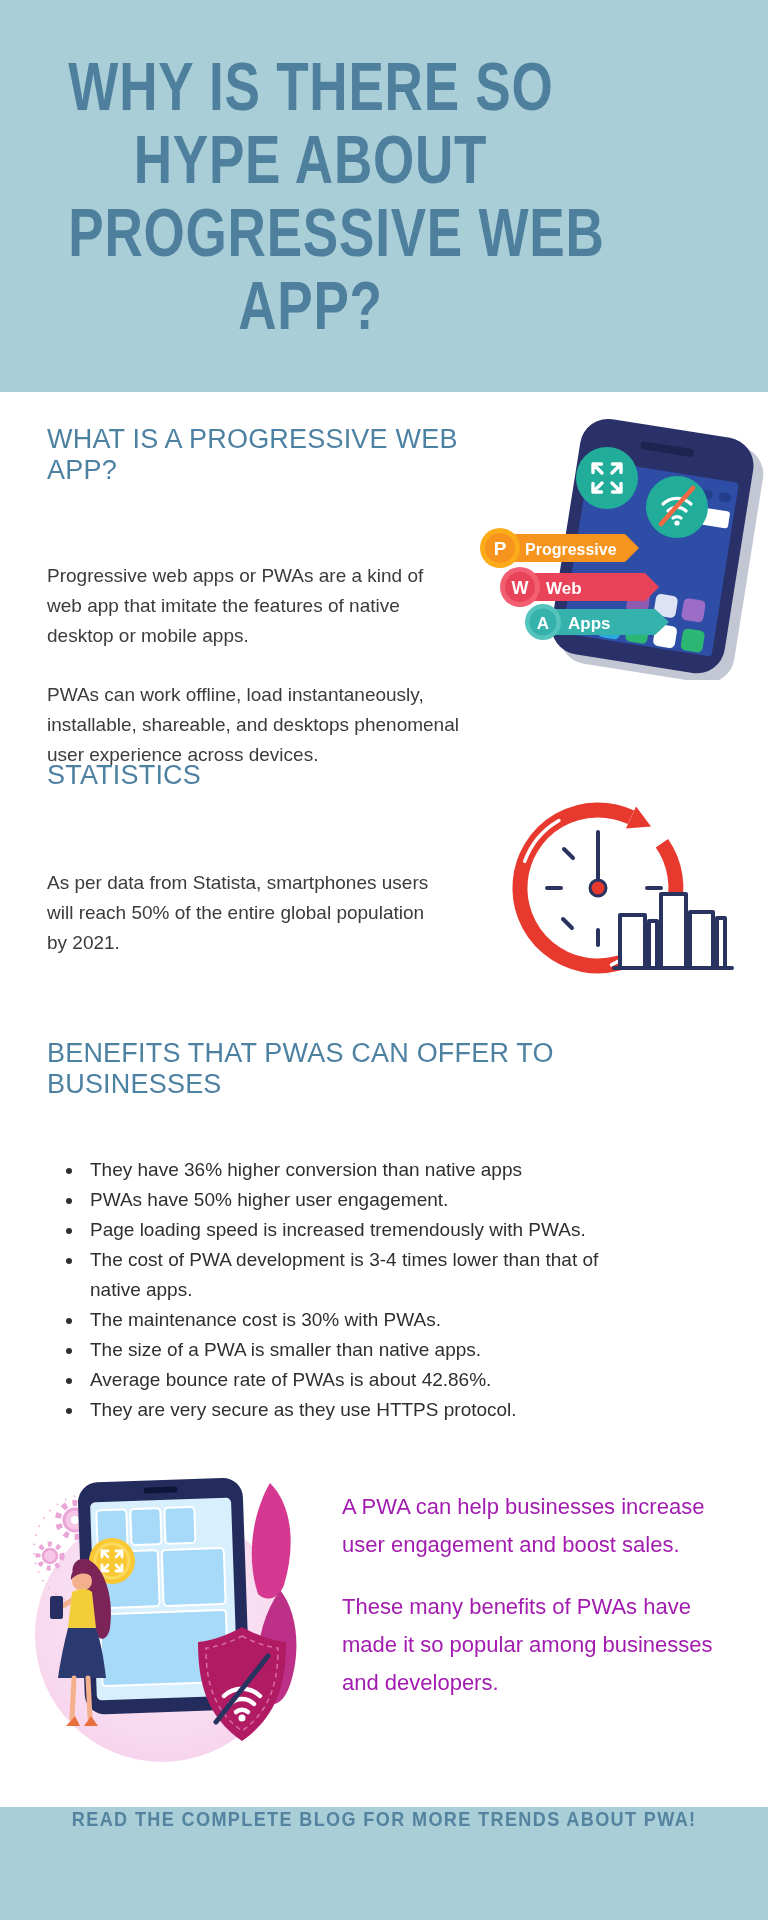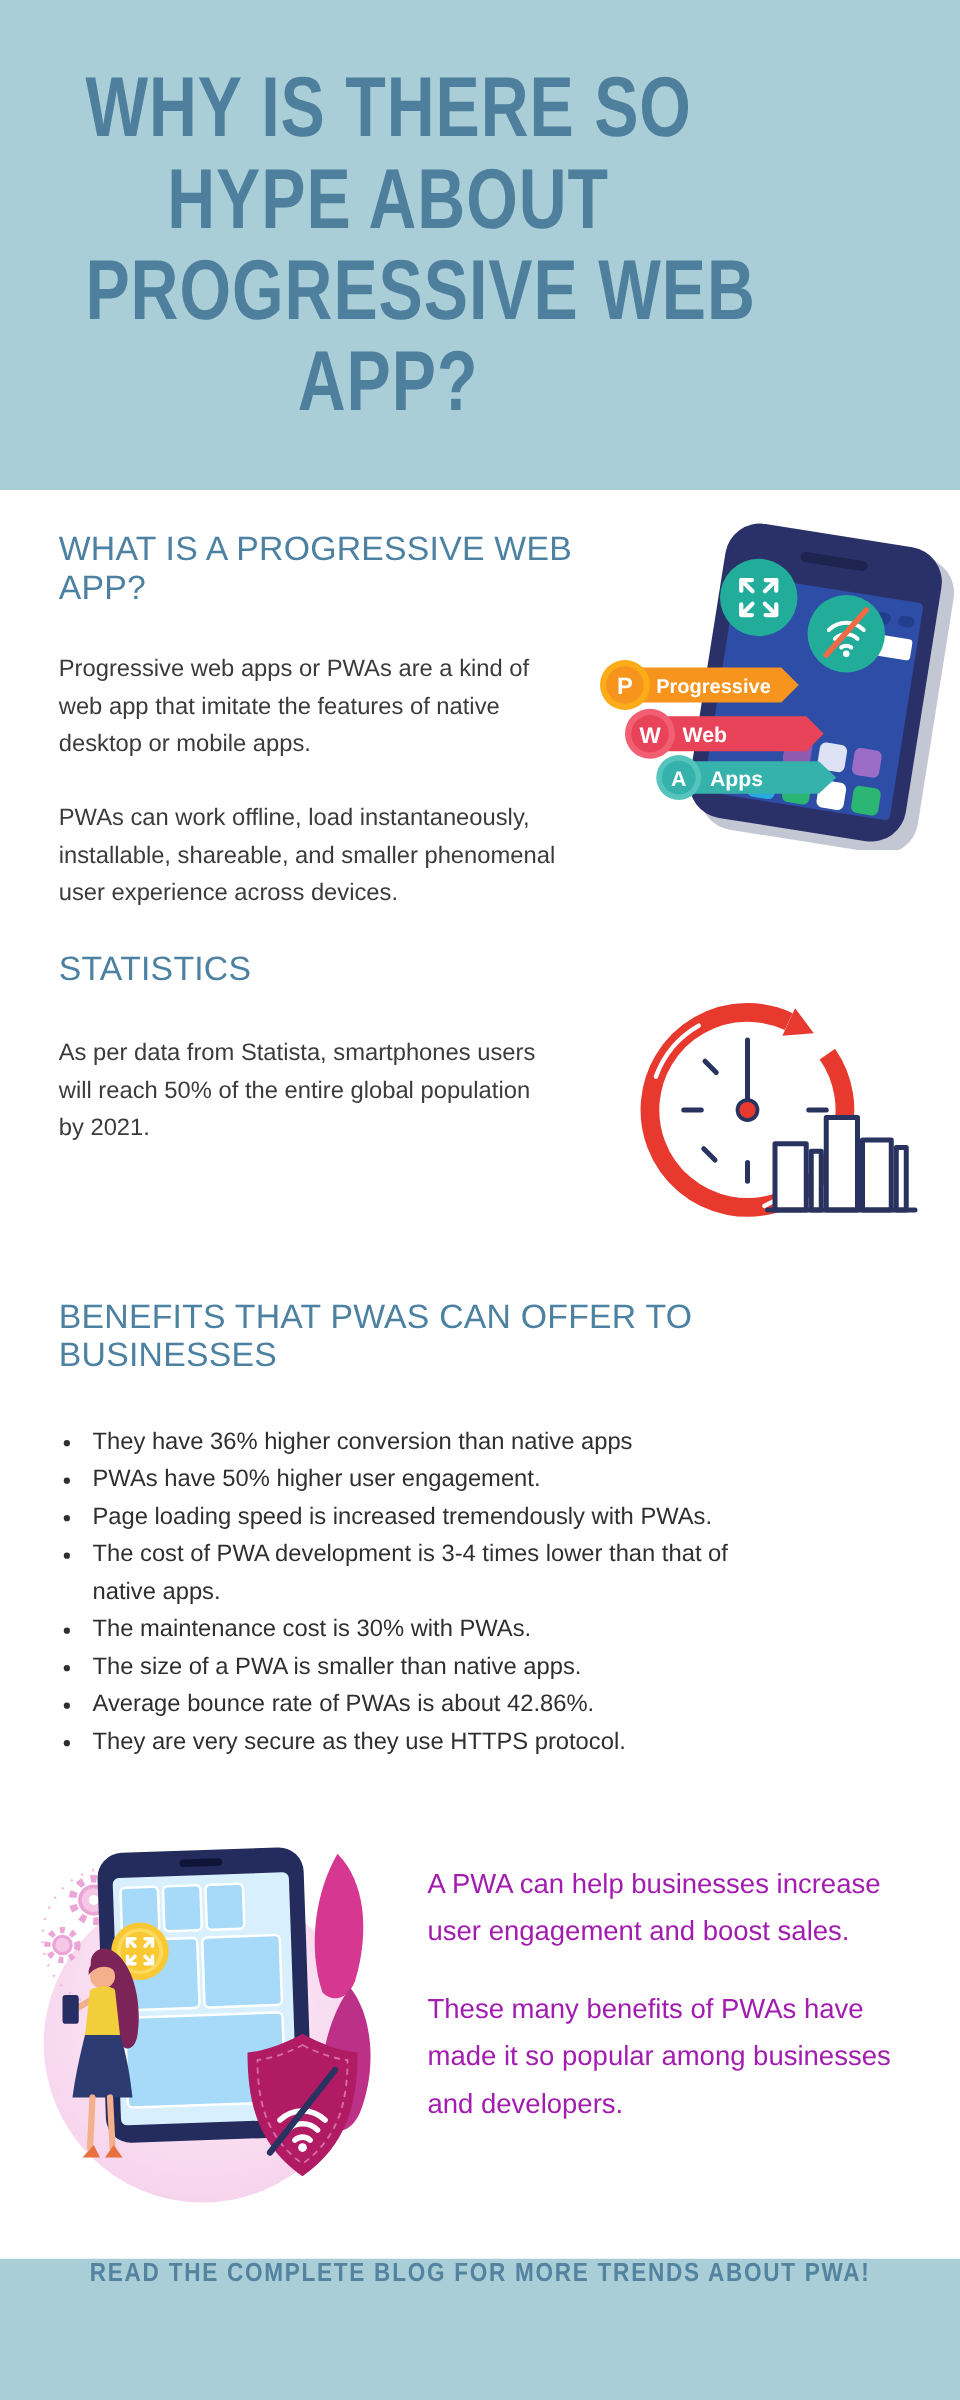--- a/index.html
+++ b/index.html
@@ -20,27 +20,27 @@
     color:#4e7f9c;transform:scaleX(0.78);transform-origin:50% 50%;
   }
   
   .section-heading{
     position:absolute;left:47px;color:#4d81a2;
     font-weight:normal;font-size:27px;line-height:31px;letter-spacing:0.2px;
   }
   .section-heading .line{white-space:nowrap;}
   .body-text{
     position:absolute;left:47px;color:#3b3b3b;
-    font-size:19px;line-height:30px;
+    font-size:19px;line-height:30px;margin-top:40px;
   }
   .body-text .line{white-space:nowrap;}
   #closing-text{position:absolute;left:342px;top:1488px;color:#a21caf;font-size:22px;line-height:38px;}
   #closing-text .para + .para{margin-top:24px;}
   #benefits-list{
-    position:absolute;left:47px;top:1139px;margin:0;padding:0 0 0 21px;
+    position:absolute;left:47px;top:1139px;margin:16px;padding:0 0 0 21px;
     max-width:575px;color:#2f2f2f;font-size:19px;line-height:30px;
   }
   #benefits-list li{margin:0;padding-left:6px;}
   #footer-msg{
     display:inline-block;white-space:nowrap;
     color:#53839f;font-weight:bold;font-size:21px;letter-spacing:1.6px;
     transform:scaleX(0.86);transform-origin:50% 50%;
   }
   
   .illus{position:absolute;}
@@ -67,21 +67,21 @@
     <div class="line">WHAT IS A PROGRESSIVE WEB</div>
     <div class="line">APP?</div>
   </div>
   <div class="body-text" style="top:521px">
     <div class="line">Progressive web apps or PWAs are a kind of</div>
     <div class="line">web app that imitate the features of native</div>
     <div class="line">desktop or mobile apps.</div>
   </div>
   <div class="body-text" style="top:640px">
     <div class="line">PWAs can work offline, load instantaneously,</div>
-    <div class="line">installable, shareable, and smaller phenomenal</div>
+    <div class="line">installable, shareable, and desktops phenomenal</div>
     <div class="line">user experience across devices.</div>
   </div>
 
   <div id="phone-illus" class="illus">
     <svg viewBox="0 0 390 280">
       <g transform="rotate(9 274 146)">
         <rect x="197" y="34" width="176" height="239" rx="28" fill="#c3c7d3"></rect>
         <rect x="187" y="27" width="175" height="238" rx="28" fill="#2a3169"></rect>
         <rect x="199" y="70" width="151" height="176" rx="4" fill="#2e4da6"></rect>
         <rect x="247" y="44" width="54" height="8" rx="4" fill="#1d2450"></rect>

